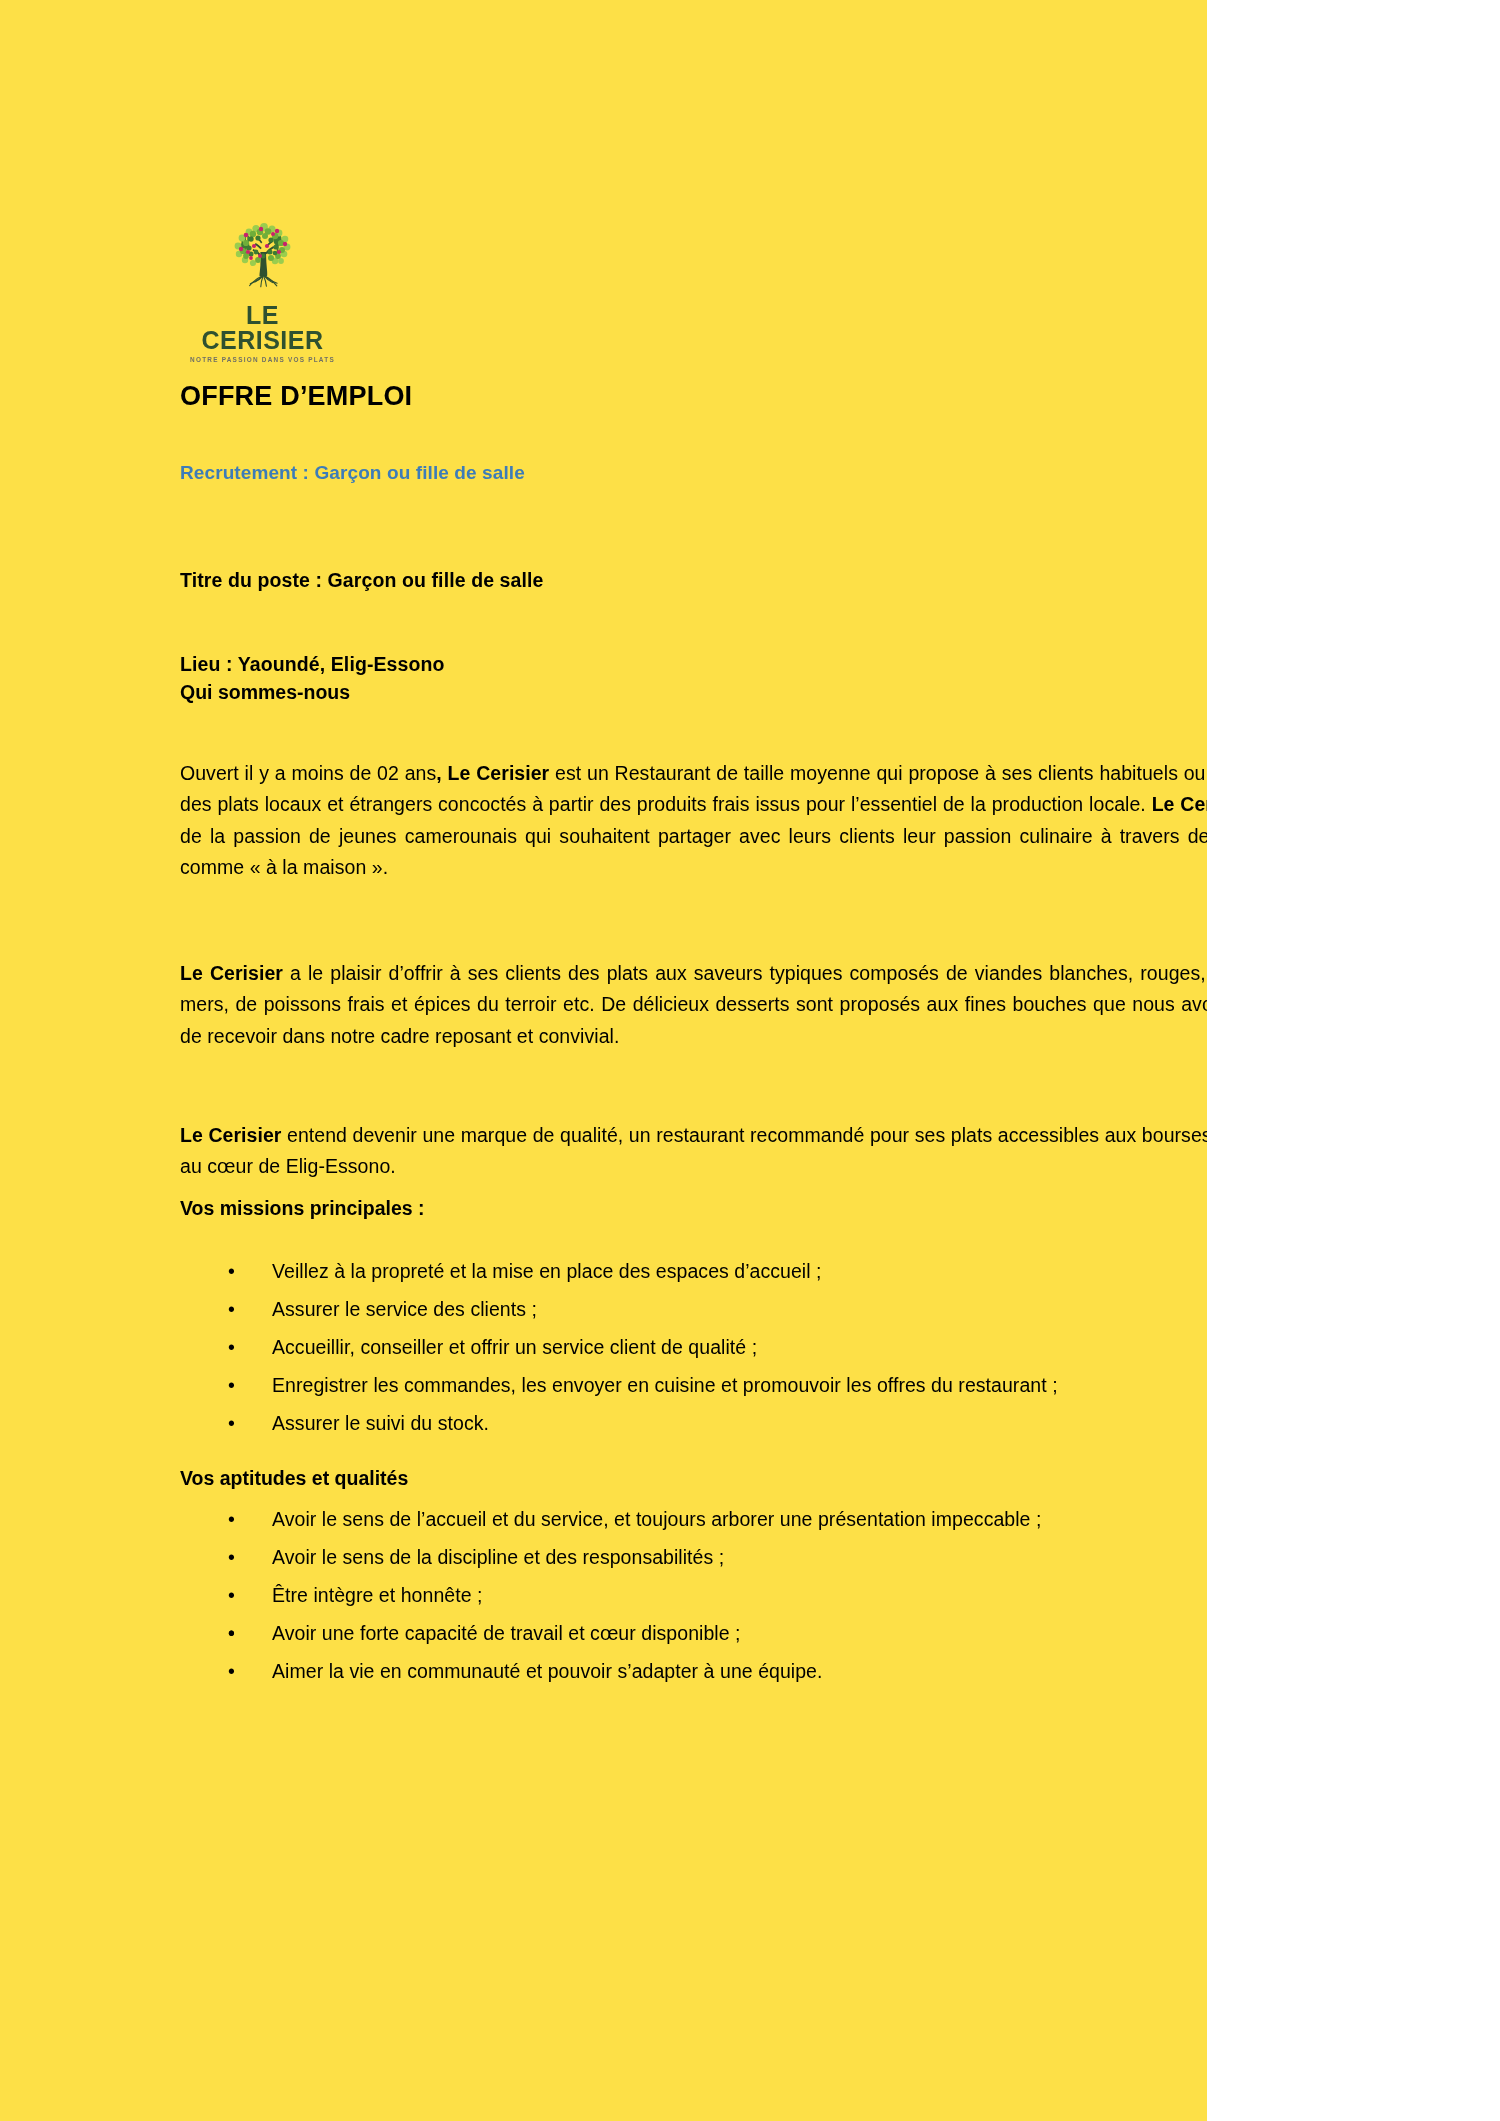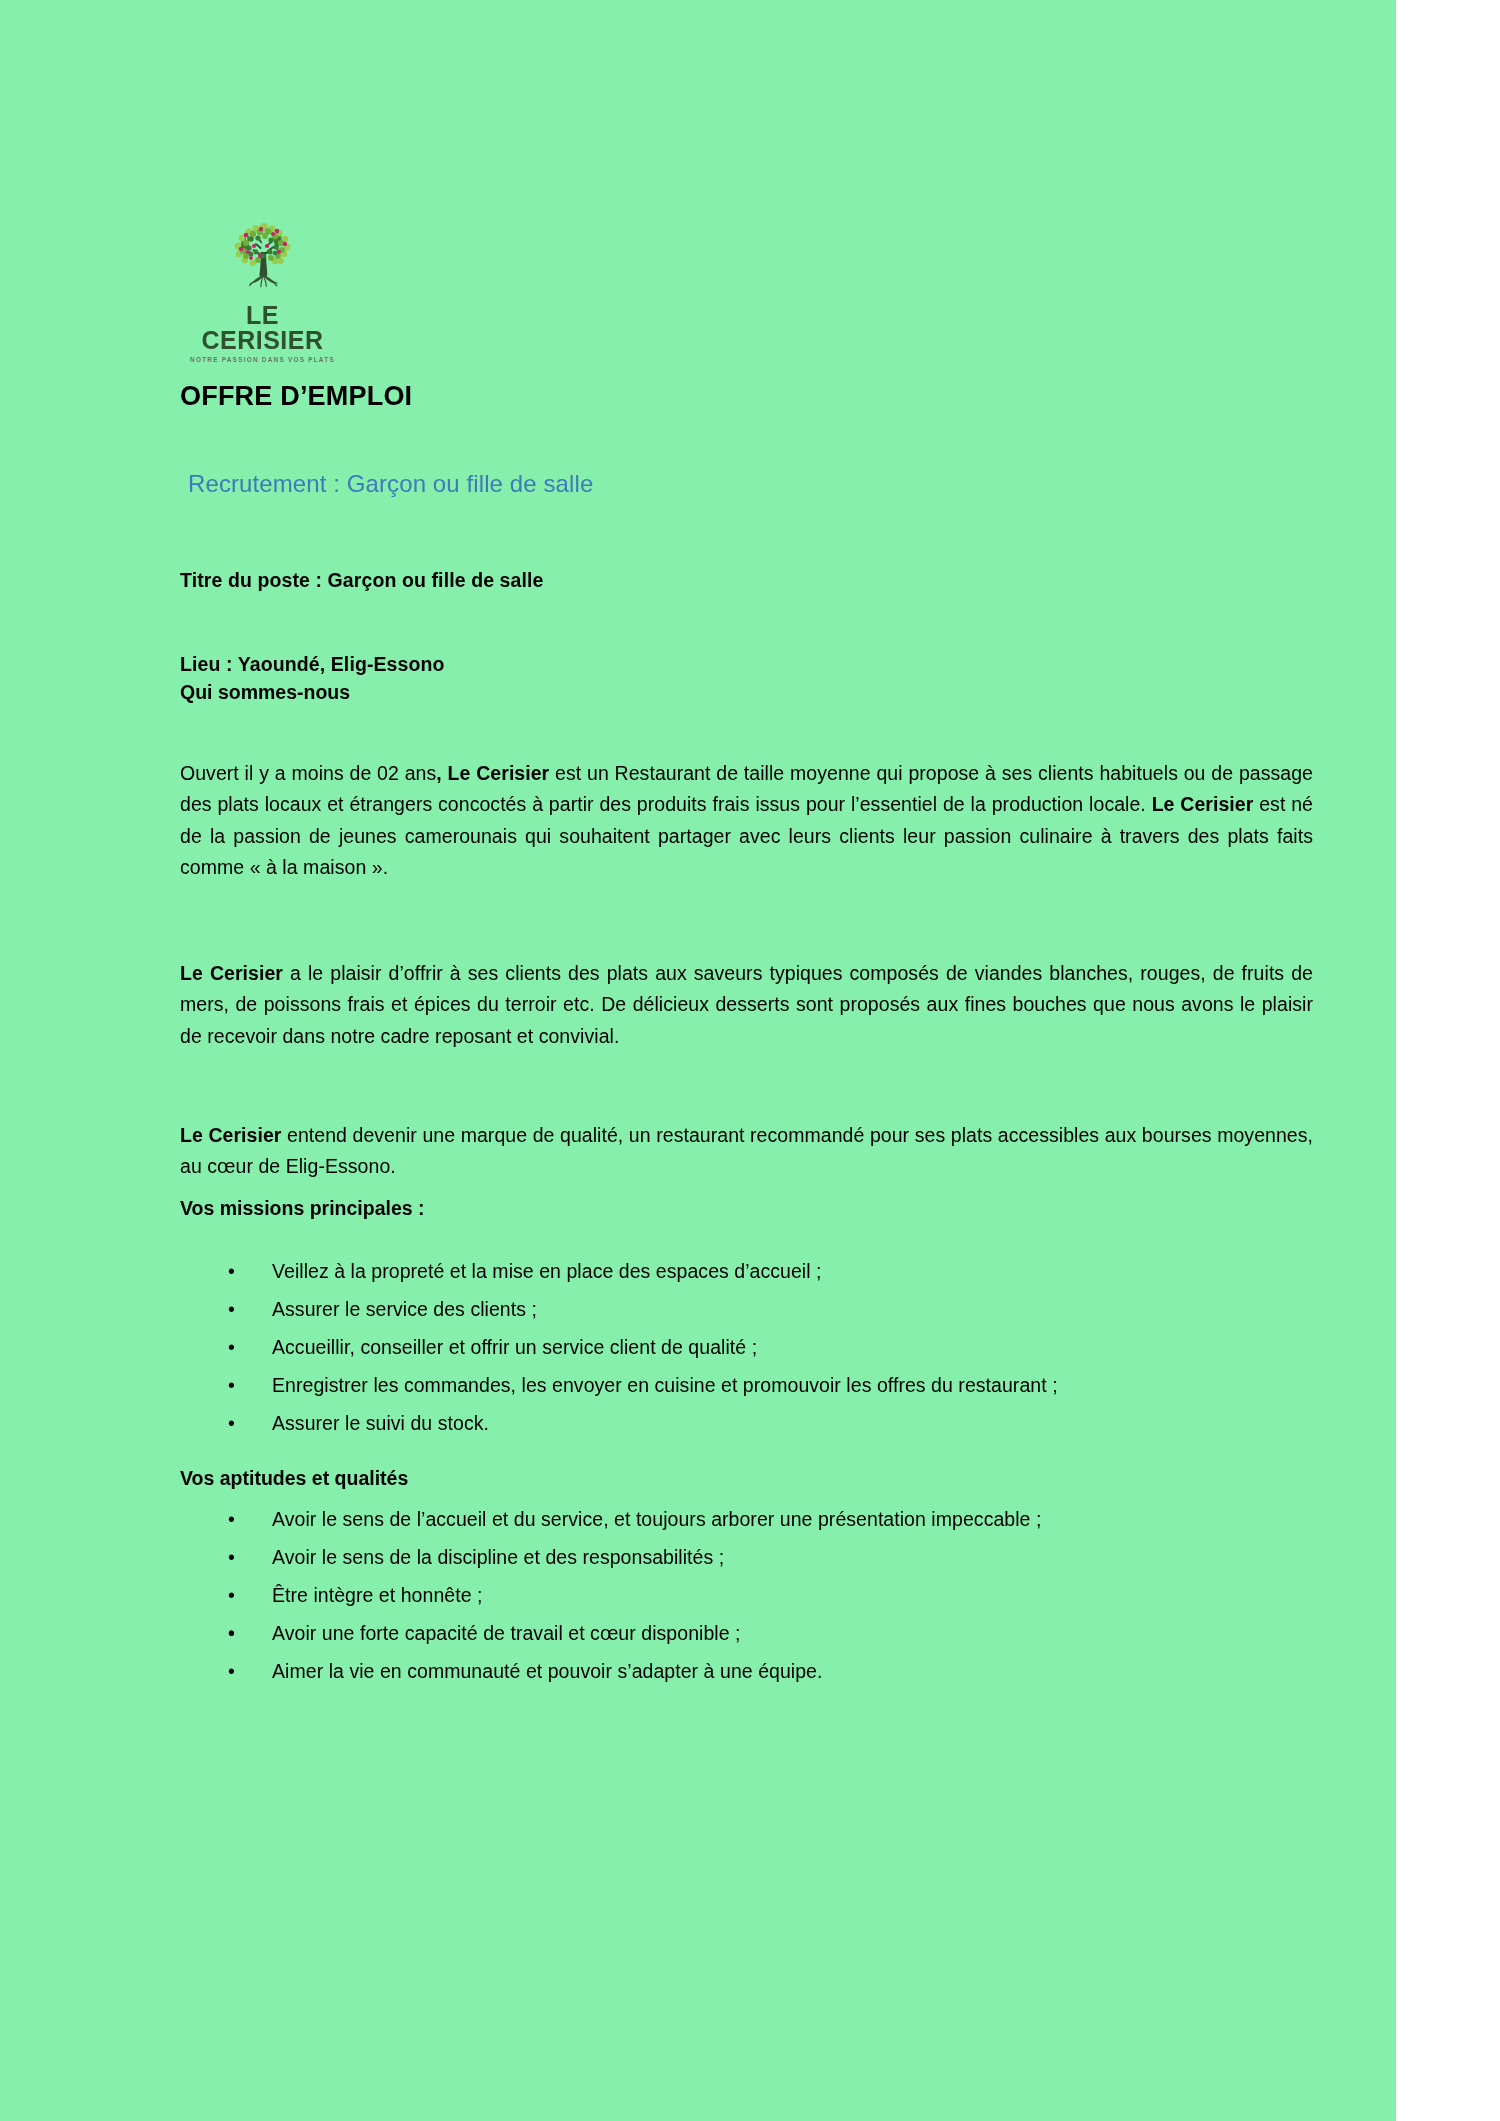--- a/index.html
+++ b/index.html
@@ -6,23 +6,23 @@
     margin: 0;
     padding: 0;
     background: #ffffff;
   }
   body {
     font-family: "Liberation Sans", sans-serif;
     color: #000000;
   }
   .page {
     position: relative;
-    width: 1396px;
+    width: 1207px;
     height: 2121px;
-    background: #86efac;
+    background: #fde047;
     overflow: hidden;
     box-sizing: border-box;
   }
 
   
   .logo-block {
     position: absolute;
     left: 185px;
     top: 222px;
     width: 155px;
@@ -60,24 +60,24 @@
     font-size: 27px;
     font-weight: bold;
     letter-spacing: 0.2px;
     color: #000000;
     margin: 0;
   }
   .doc-subtitle {
     position: absolute;
     left: 180px;
     top: 462px;
-    font-size: 24px;
-    font-weight: normal;
+    font-size: 19px;
+    font-weight: bold;
     color: #3d7cb8;
-    margin: 8px;
+    margin: 0;
     letter-spacing: 0.1px;
   }
 
   
   .meta-line {
     position: absolute;
     left: 180px;
     font-size: 19.5px;
     font-weight: bold;
     color: #000;

